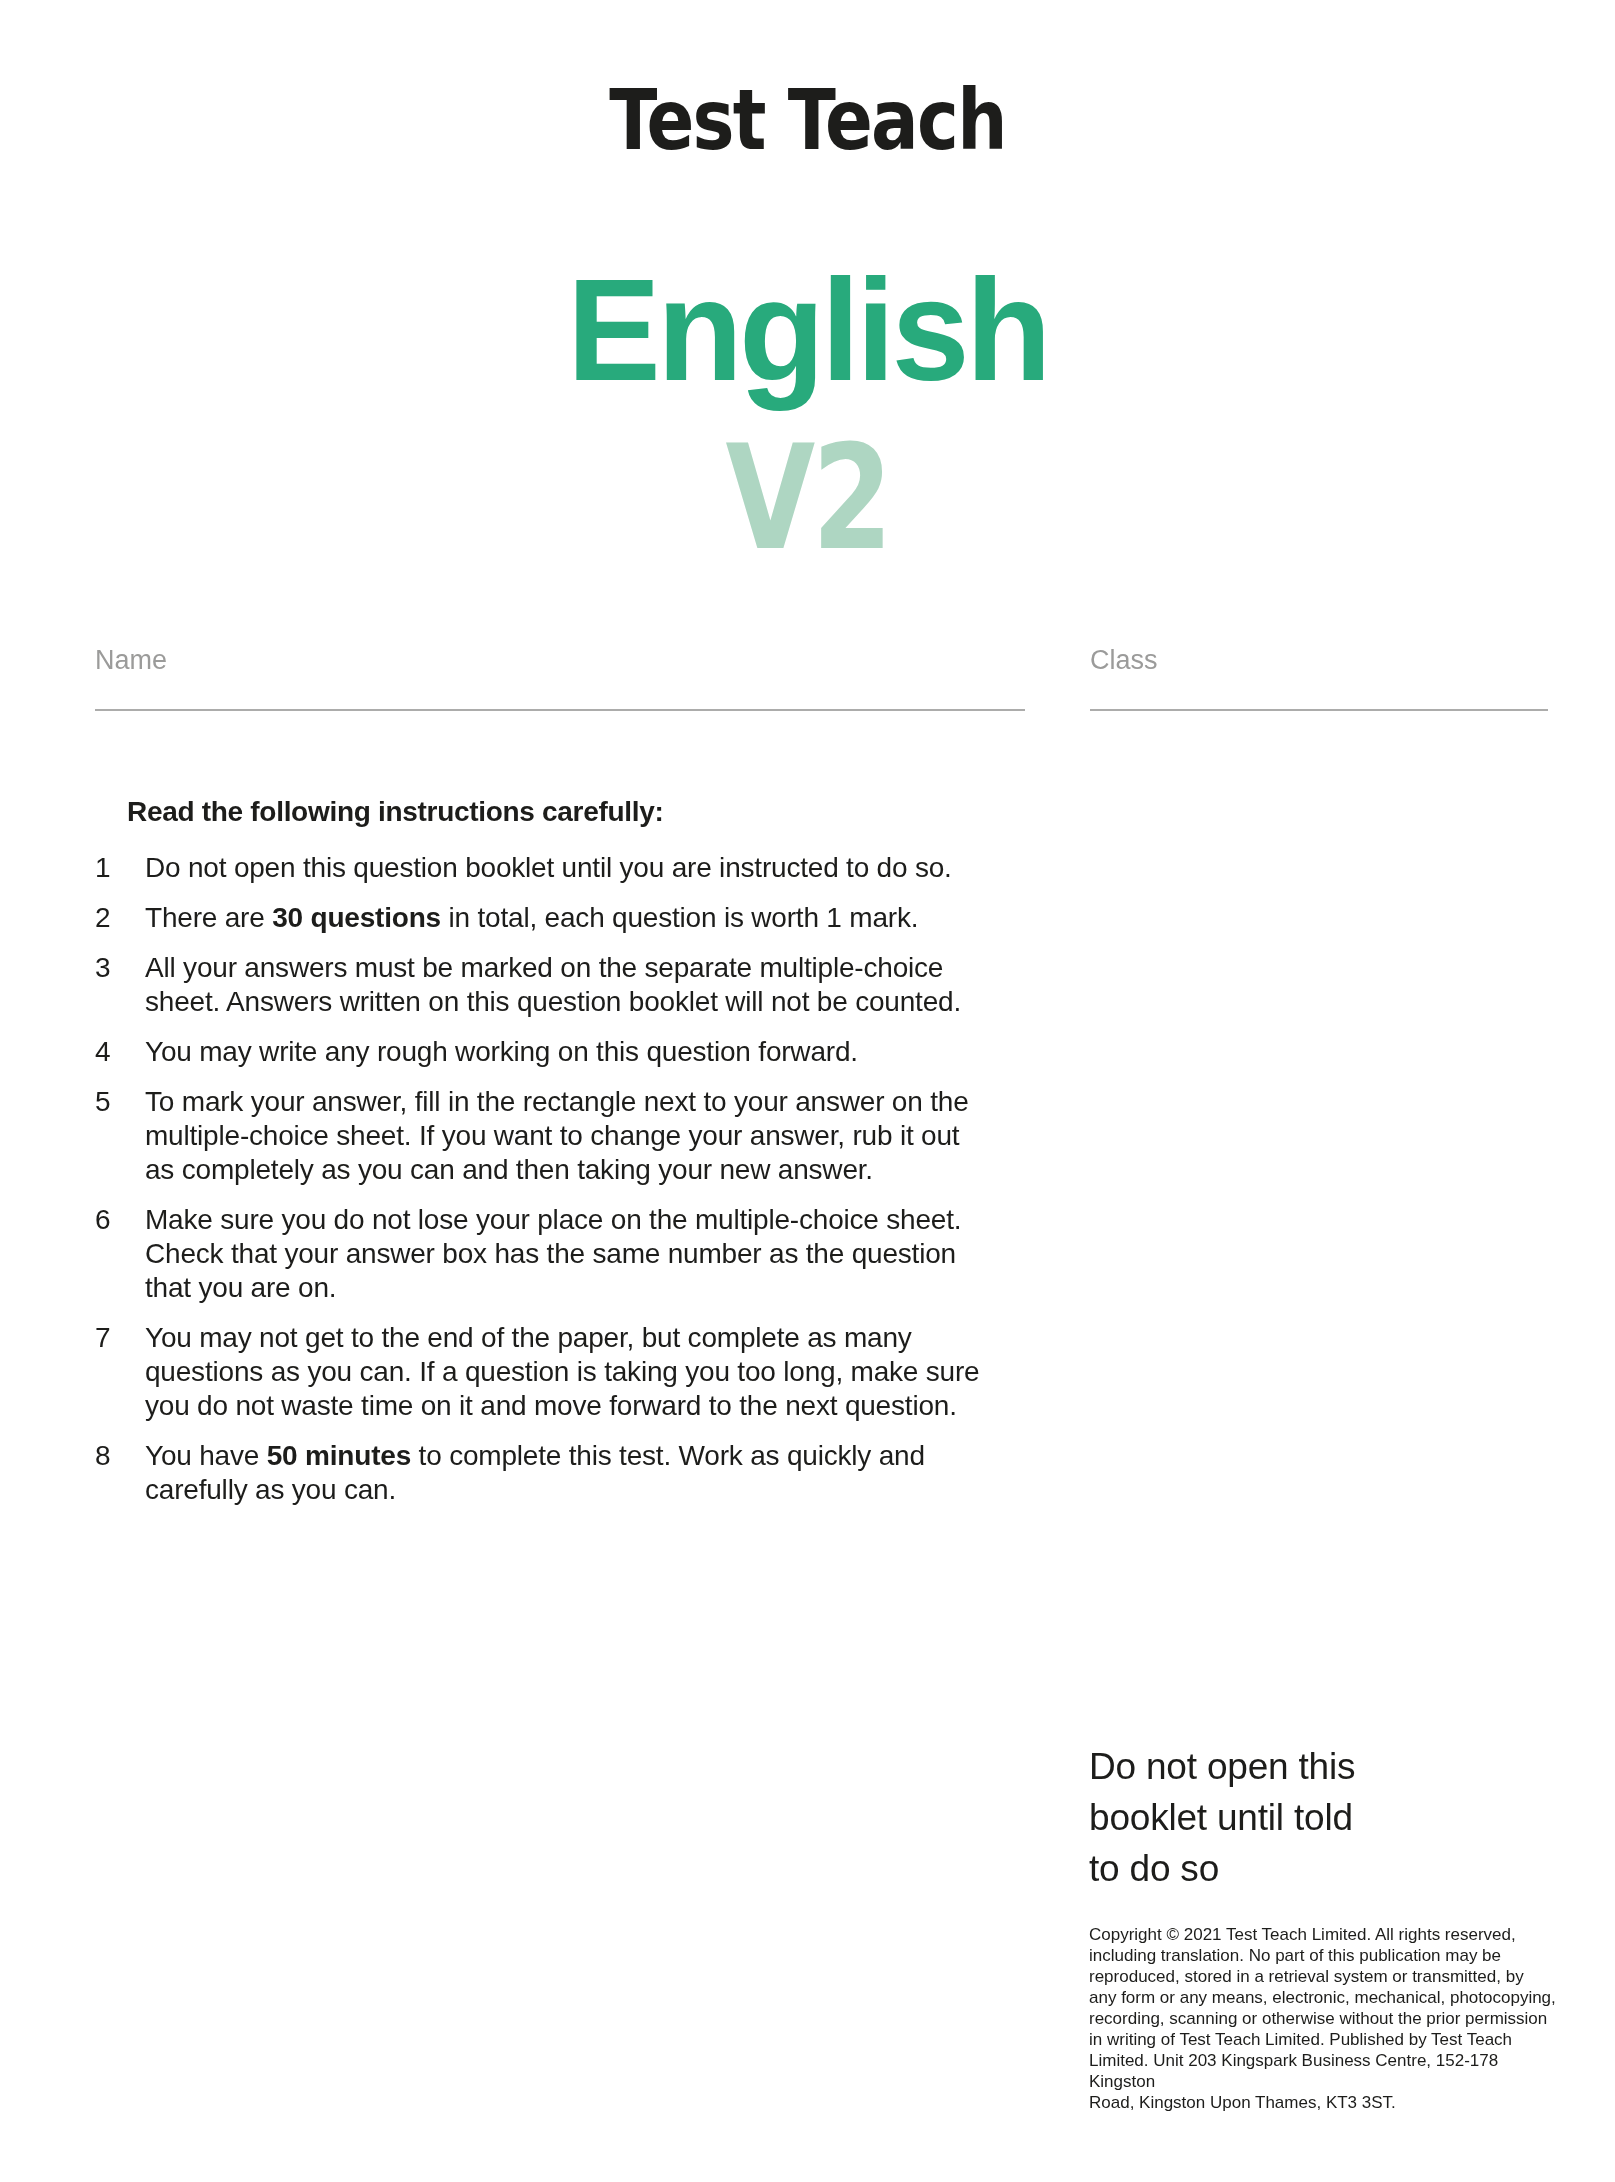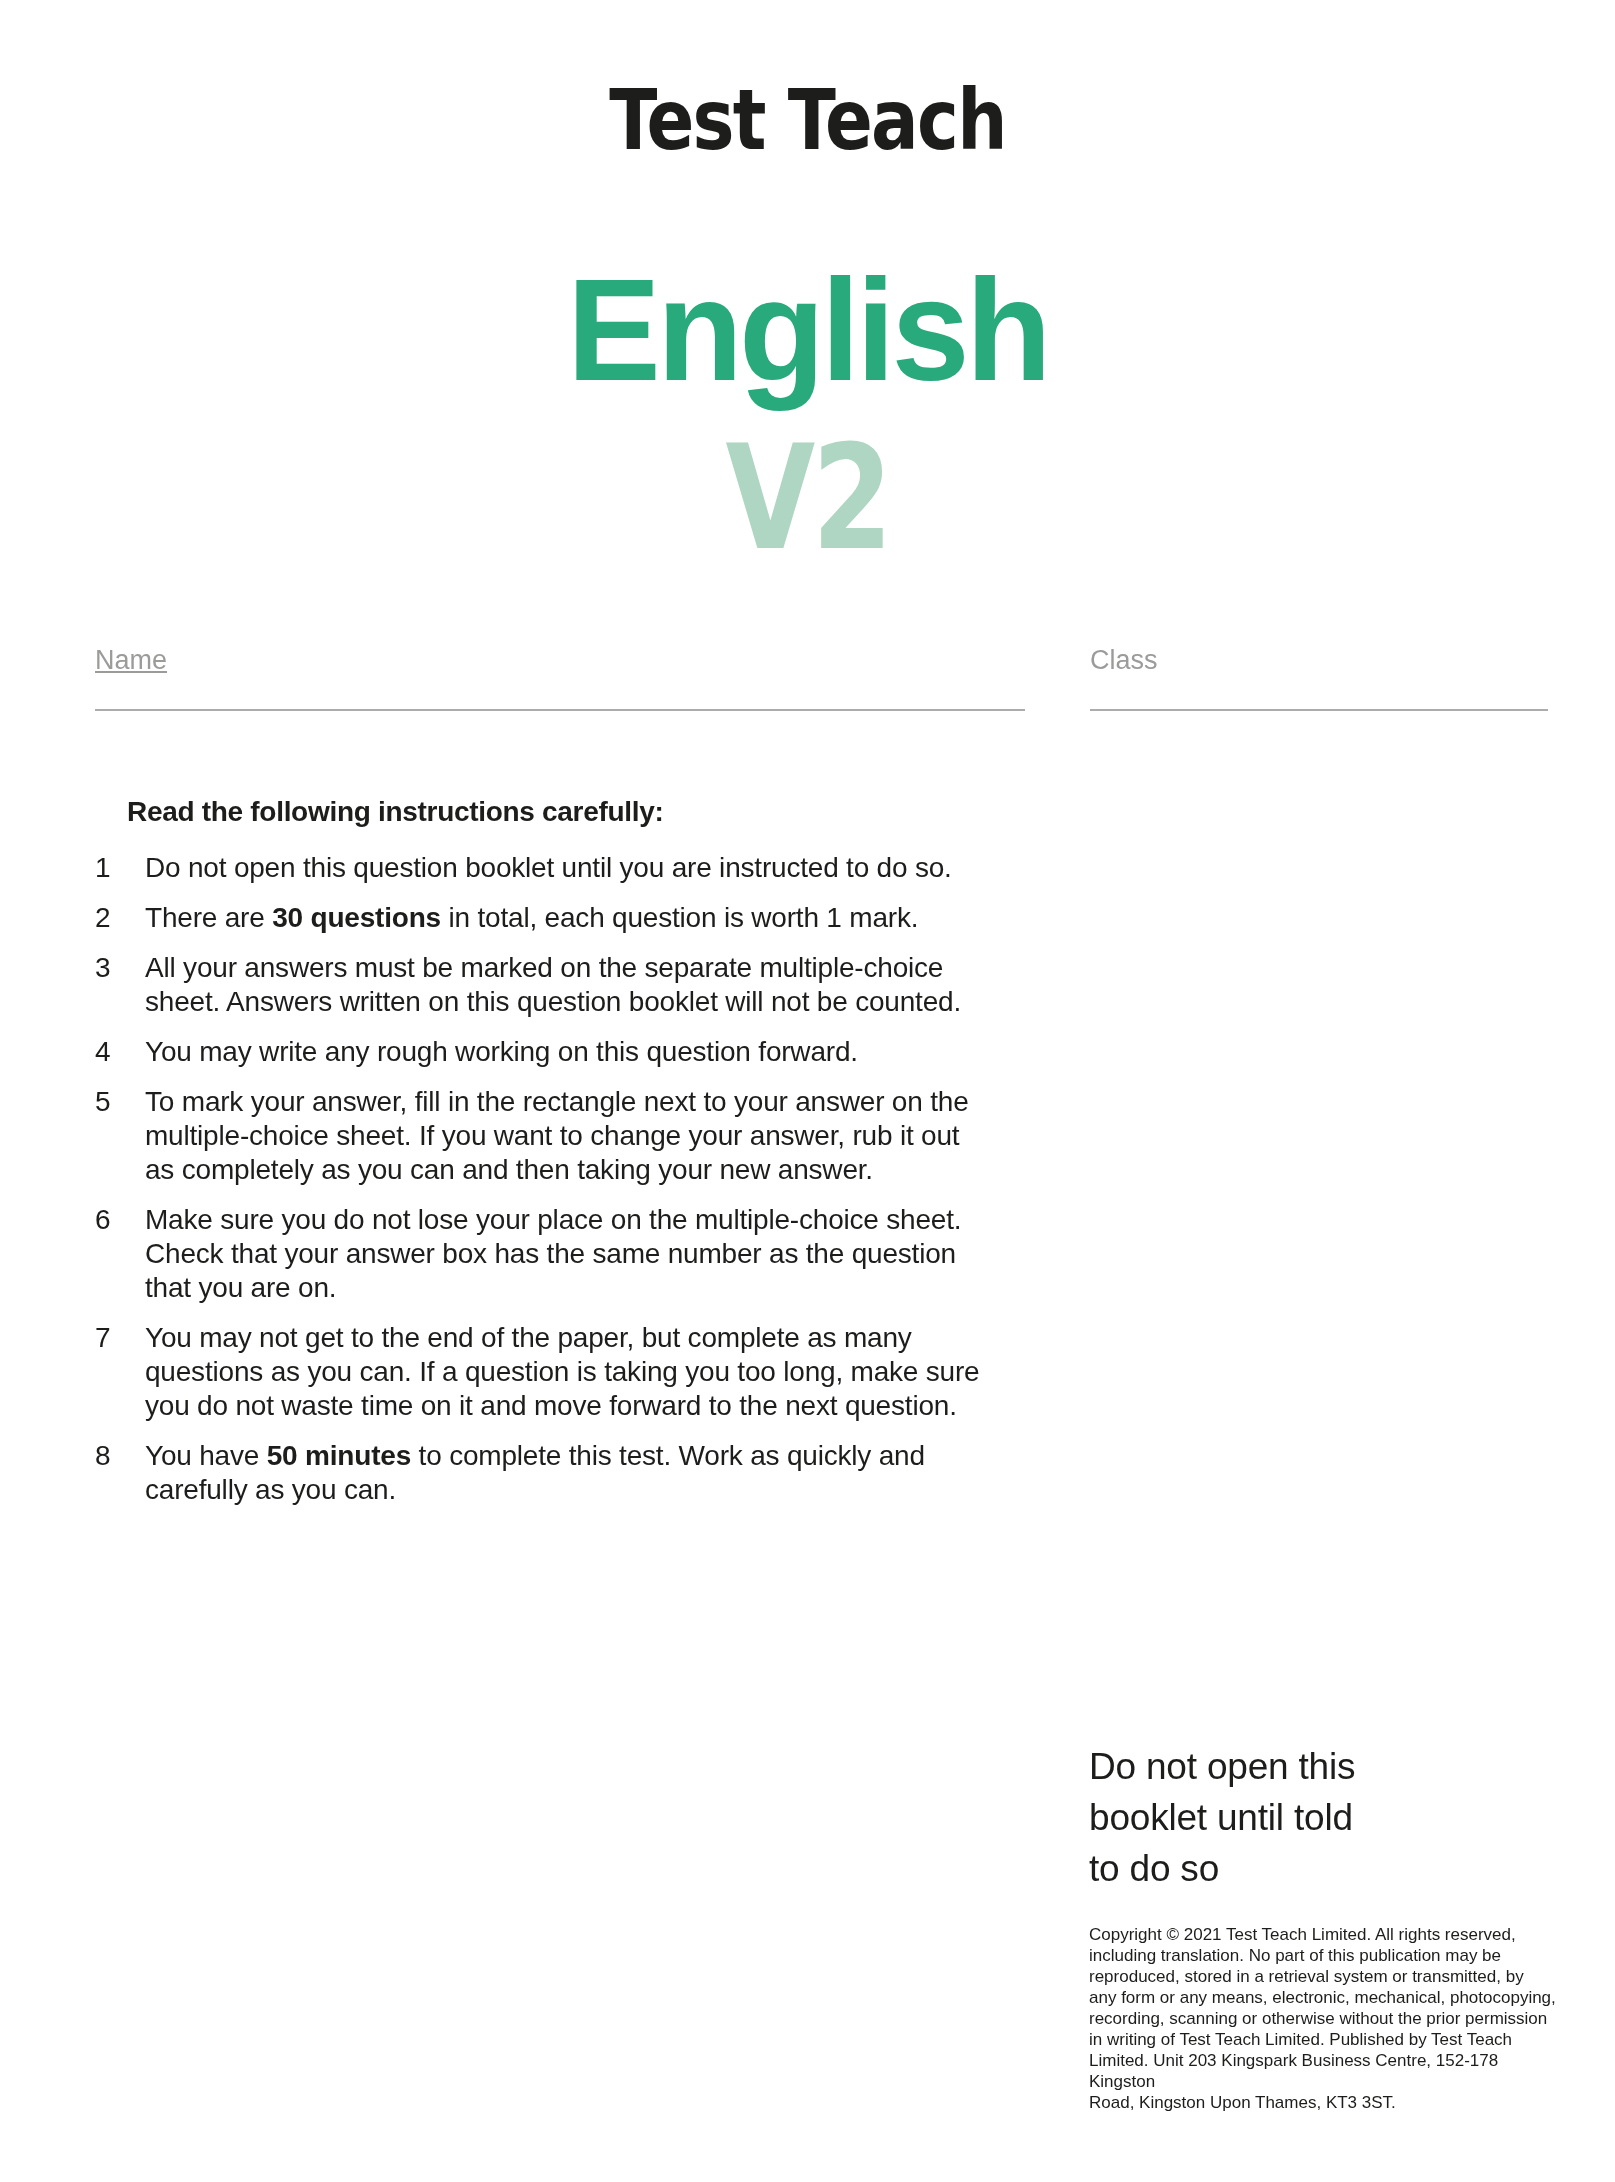--- a/index.html
+++ b/index.html
@@ -47,21 +47,21 @@
     line-height: 1;
   }
 
   
   .field-label {
     position: absolute; top: 644px;
     font-size: 27px;
     color: #9b9b9a;
     line-height: 1.2;
   }
-  .name-label  { left: 95px; text-decoration: underline; }
+  .name-label  { left: 95px; }
   .class-label { left: 1090px; }
   .field-line {
     position: absolute; top: 709px; height: 0;
     border-top: 2px solid #acacab;
   }
   .name-line  { left: 95px;   width: 930px; }
   .class-line { left: 1090px; width: 458px; }
 
   
   .instructions {

